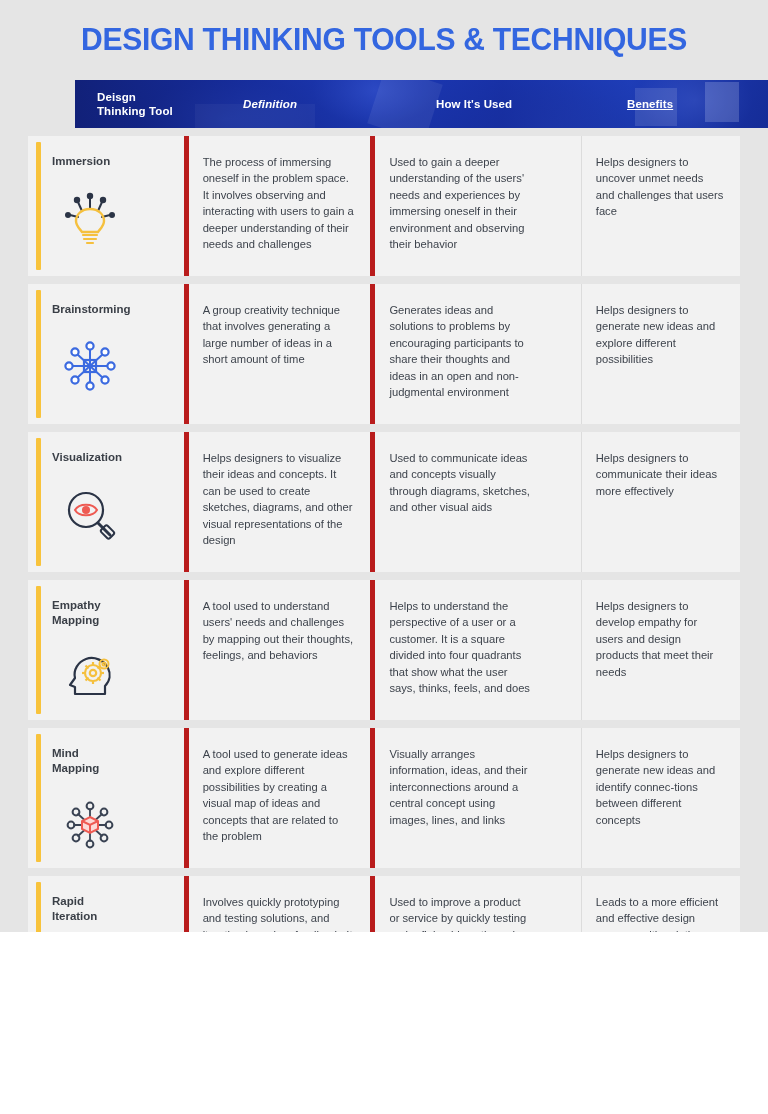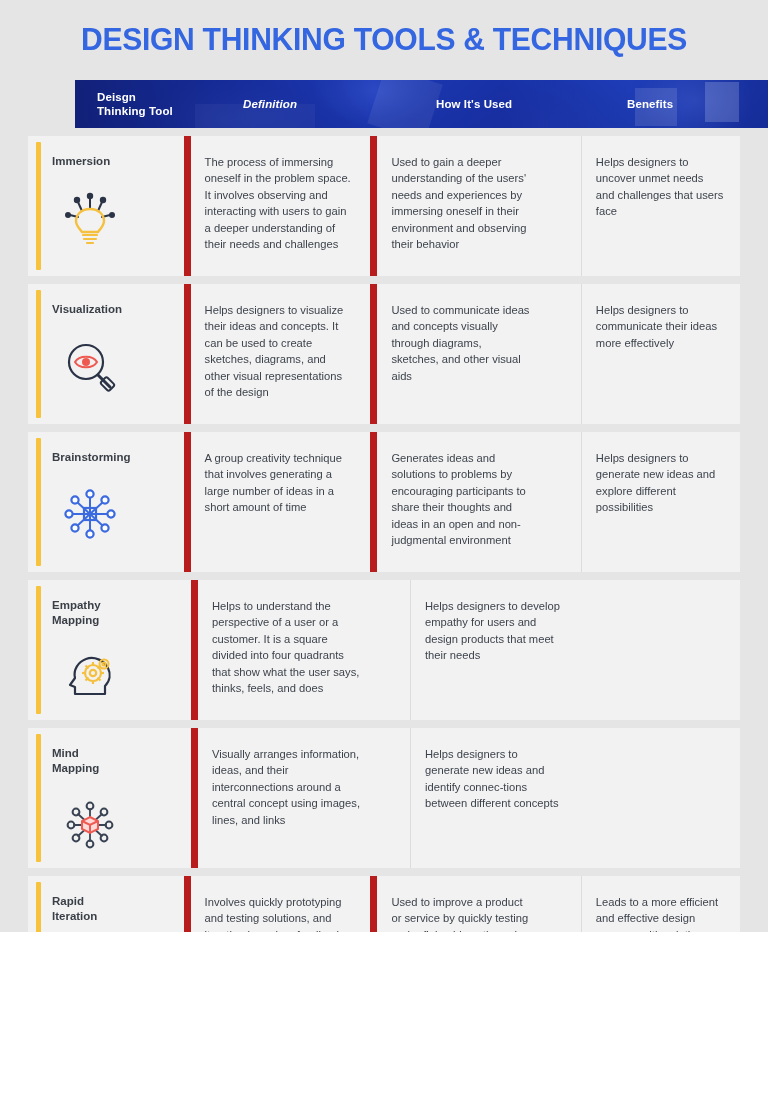--- a/index.html
+++ b/index.html
@@ -67,21 +67,21 @@
     color: #ffffff;
     font-size: 11.5px;
     font-weight: bold;
     line-height: 14px;
     letter-spacing: 0.1px;
     z-index: 3;
   }
   .hc0 { left: 22px; top: 10px; }
   .hc1 { left: 168px; top: 17px; font-style: italic; }
   .hc2 { left: 361px; top: 17px; }
-  .hc3 { left: 552px; top: 17px; }
+  .hc3 { left: 552px; top: 17px; text-decoration: underline; }
 
   
   .table-body {
     position: absolute;
     left: 28px; top: 136px;
     width: 712px;
   }
   .row {
     position: relative;
     display: flex;
@@ -112,21 +112,21 @@
     width: 64px;
     height: 58px;
     display: block;
     margin-left: 6px;
   }
   .col-def, .col-used, .col-ben {
     padding: 18px 16px 16px 14px;
     font-size: 11.2px;
     line-height: 16.4px;
     color: #3d434c;
-    border-left: 7px solid #b91c1c;
+    border-left: 5px solid #b91c1c;
   }
   .col-def  { width: 196px; }
   .col-used { width: 186px; }
   .col-ben  { width: 167px; border-left: 1px solid #dcdcdc; margin-left: 33px; }
 
   
   .footer {
     position: absolute;
     left: 0; top: 1078px;
     width: 768px;
@@ -187,37 +187,20 @@
           <g stroke="#f5c03e" stroke-width="2.2" stroke-linecap="round">
             <line x1="25" y1="46" x2="39" y2="46"></line>
             <line x1="26" y1="50" x2="38" y2="50"></line>
             <line x1="29" y1="54" x2="35" y2="54"></line>
           </g>
         </svg>
       </div>
       <div class="col-def">The process of immersing oneself in the problem space. It involves observing and interacting with users to gain a deeper understanding of their needs and challenges</div>
       <div class="col-used">Used to gain a deeper understanding of the users' needs and experiences by immersing oneself in their environment and observing their behavior</div>
       <div class="col-ben">Helps designers to uncover unmet needs and challenges that users face</div>
-    </div>
-
-    <div class="row">
-      <div class="accent"></div>
-      <div class="col-tool">
-        <div class="tool-name">Visualization</div>
-        <svg class="tool-icon" viewBox="0 0 64 58">
-          <circle cx="28" cy="25" r="17" fill="none" stroke="#2b3446" stroke-width="2.2"></circle>
-          <line x1="40" y1="38" x2="52" y2="50" stroke="#2b3446" stroke-width="3" stroke-linecap="round"></line>
-          <rect x="45" y="41" width="9" height="12" rx="2" transform="rotate(-45 49.5 47)" fill="none" stroke="#2b3446" stroke-width="2"></rect>
-          <path d="M17 25 C21 18 35 18 39 25 C35 32 21 32 17 25 Z" fill="none" stroke="#ee5a52" stroke-width="2"></path>
-          <circle cx="28" cy="25" r="4" fill="#ee5a52"></circle>
-        </svg>
-      </div>
-      <div class="col-def">Helps designers to visualize their ideas and concepts. It can be used to create sketches, diagrams, and other visual representations of the design</div>
-      <div class="col-used">Used to communicate ideas and concepts visually through diagrams, sketches, and other visual aids</div>
-      <div class="col-ben">Helps designers to communicate their ideas more effectively</div>
     </div>
 
     <div class="row">
       <div class="accent"></div>
       <div class="col-tool">
         <div class="tool-name">Brainstorming</div>
         <svg class="tool-icon" viewBox="0 0 64 58">
           <g stroke="#3b6ae0" stroke-width="2" stroke-linecap="round">
             <line x1="32" y1="29" x2="32" y2="12"></line>
             <line x1="32" y1="29" x2="32" y2="46"></line>
@@ -237,20 +220,37 @@
             <circle cx="17" cy="15" r="3.6"></circle>
             <circle cx="47" cy="15" r="3.6"></circle>
             <circle cx="17" cy="43" r="3.6"></circle>
             <circle cx="47" cy="43" r="3.6"></circle>
           </g>
         </svg>
       </div>
       <div class="col-def">A group creativity technique that involves generating a large number of ideas in a short amount of time</div>
       <div class="col-used">Generates ideas and solutions to problems by encouraging participants to share their thoughts and ideas in an open and non-judgmental environment</div>
       <div class="col-ben">Helps designers to generate new ideas and explore different possibilities</div>
+    </div>
+
+    <div class="row">
+      <div class="accent"></div>
+      <div class="col-tool">
+        <div class="tool-name">Visualization</div>
+        <svg class="tool-icon" viewBox="0 0 64 58">
+          <circle cx="28" cy="25" r="17" fill="none" stroke="#2b3446" stroke-width="2.2"></circle>
+          <line x1="40" y1="38" x2="52" y2="50" stroke="#2b3446" stroke-width="3" stroke-linecap="round"></line>
+          <rect x="45" y="41" width="9" height="12" rx="2" transform="rotate(-45 49.5 47)" fill="none" stroke="#2b3446" stroke-width="2"></rect>
+          <path d="M17 25 C21 18 35 18 39 25 C35 32 21 32 17 25 Z" fill="none" stroke="#ee5a52" stroke-width="2"></path>
+          <circle cx="28" cy="25" r="4" fill="#ee5a52"></circle>
+        </svg>
+      </div>
+      <div class="col-def">Helps designers to visualize their ideas and concepts. It can be used to create sketches, diagrams, and other visual representations of the design</div>
+      <div class="col-used">Used to communicate ideas and concepts visually through diagrams, sketches, and other visual aids</div>
+      <div class="col-ben">Helps designers to communicate their ideas more effectively</div>
     </div>
 
     <div class="row">
       <div class="accent"></div>
       <div class="col-tool">
         <div class="tool-name">
           <div>Empathy</div>
           <div>Mapping</div>
         </div>
         <svg class="tool-icon" viewBox="0 0 64 58">
@@ -266,20 +266,21 @@
             <line x1="39.5" y1="29.5" x2="42.5" y2="32.5"></line>
             <line x1="42.5" y1="17.5" x2="39.5" y2="20.5"></line>
             <line x1="30.5" y1="29.5" x2="27.5" y2="32.5"></line>
           </g>
           <g fill="none" stroke="#f5c03e" stroke-width="2">
             <circle cx="46" cy="16" r="4.5"></circle>
             <circle cx="46" cy="16" r="1.6"></circle>
           </g>
         </svg>
       </div>
+      <div class="col-def">A tool used to understand users' needs and challenges by mapping out their thoughts, feelings, and behaviors</div>
       <div class="col-used">Helps to understand the perspective of a user or a customer. It is a square divided into four quadrants that show what the user says, thinks, feels, and does</div>
       <div class="col-ben">Helps designers to develop empathy for users and design products that meet their needs</div>
     </div>
 
     <div class="row">
       <div class="accent"></div>
       <div class="col-tool">
         <div class="tool-name">
           <div>Mind</div>
           <div>Mapping</div>
@@ -305,20 +306,21 @@
             <circle cx="32" cy="48" r="3.4"></circle>
             <circle cx="13" cy="29" r="3.4"></circle>
             <circle cx="51" cy="29" r="3.4"></circle>
             <circle cx="18" cy="16" r="3.4"></circle>
             <circle cx="46" cy="16" r="3.4"></circle>
             <circle cx="18" cy="42" r="3.4"></circle>
             <circle cx="46" cy="42" r="3.4"></circle>
           </g>
         </svg>
       </div>
+      <div class="col-def">A tool used to generate ideas and explore different possibilities by creating a visual map of ideas and concepts that are related to the problem</div>
       <div class="col-used">Visually arranges information, ideas, and their interconnections around a central concept using images, lines, and links</div>
       <div class="col-ben">Helps designers to generate new ideas and identify connec-tions between different concepts</div>
     </div>
 
     <div class="row" style="min-height:170px;">
       <div class="accent"></div>
       <div class="col-tool">
         <div class="tool-name">
           <div>Rapid</div>
           <div>Iteration</div>

